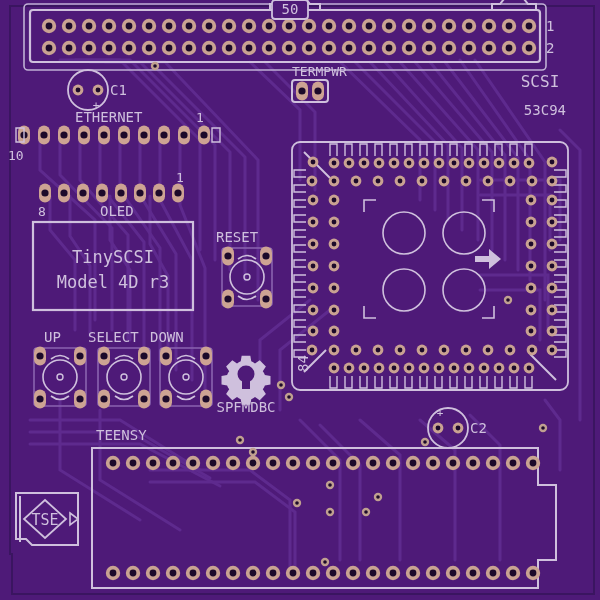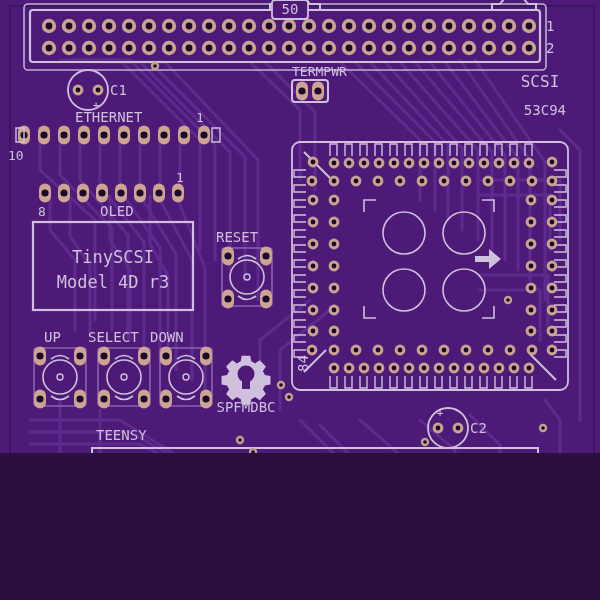--- a/index.html
+++ b/index.html
@@ -1,17 +1,17 @@
 <!DOCTYPE html>
 <html><head>
 <meta charset="utf-8">
 <style>
   html,body{margin:0;padding:0;background:#2a0f40;}
   body{font-family:"DejaVu Sans Mono",monospace;}
-  #board-root{position:relative;width:600px;height:453px;overflow:hidden;background:#2a0f40;}
+  #board-root{position:relative;width:600px;height:600px;overflow:hidden;background:#2a0f40;}
   #pcb-svg{position:absolute;left:0;top:0;}
   .silk-text{font-family:"DejaVu Sans Mono",monospace;fill:#cfc0dd;}
 </style>
 </head>
 <body>
 
 <div id="board-root">
   <svg id="pcb-svg" width="600" height="600" viewBox="0 0 600 600">
 
     <defs>

